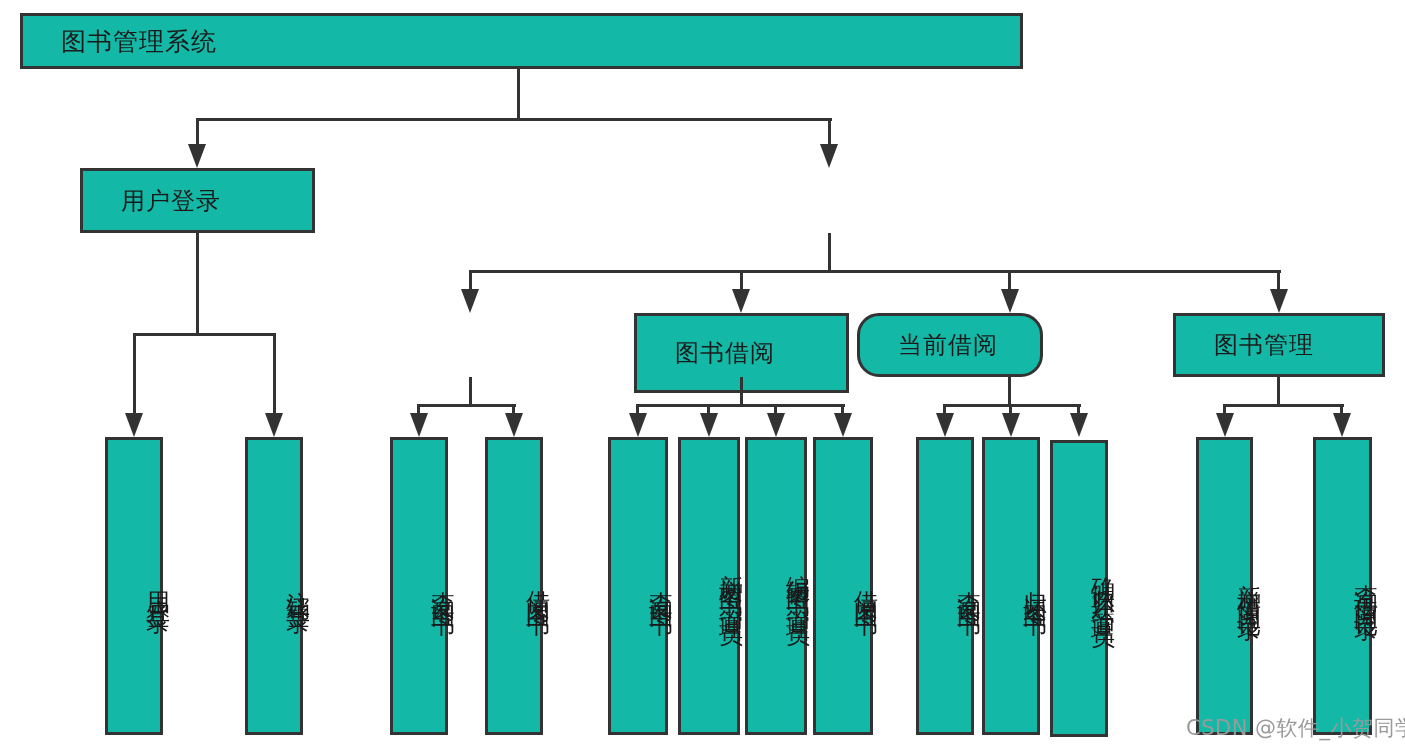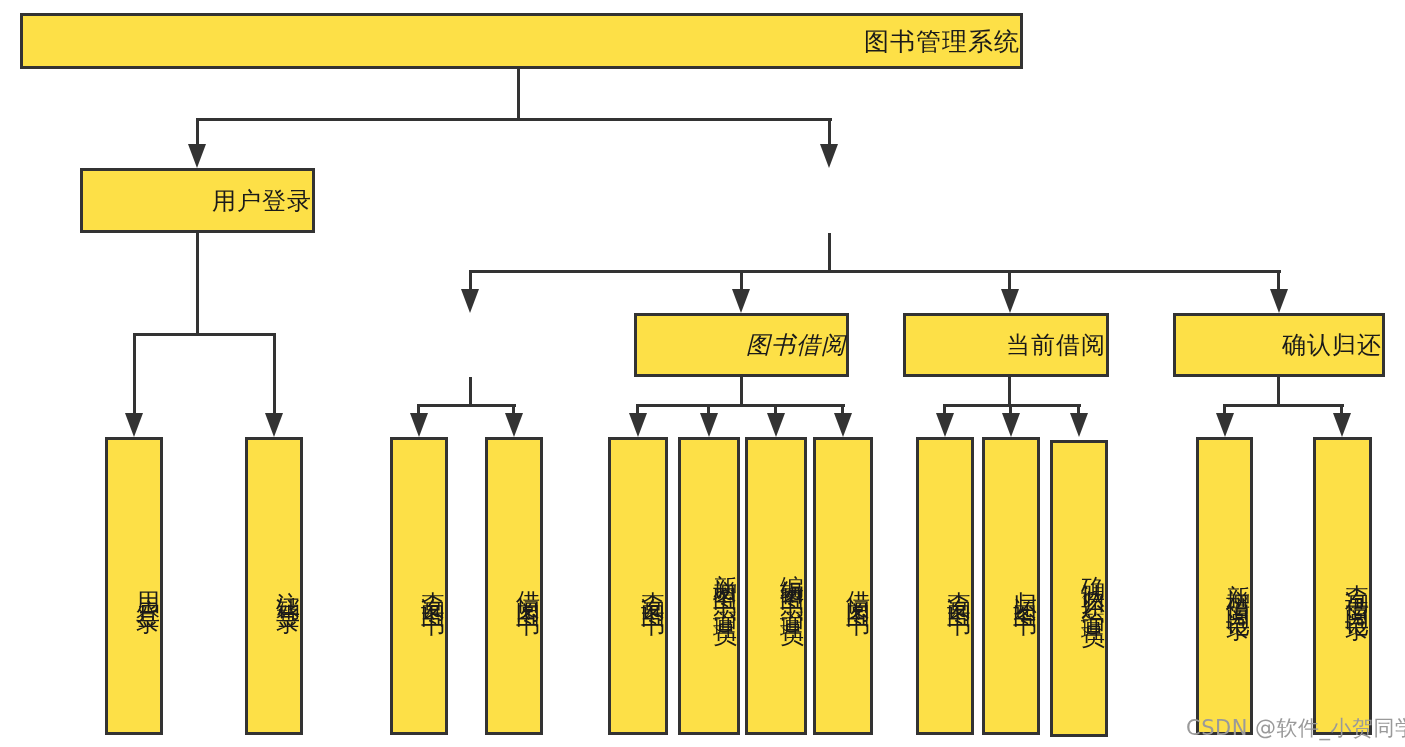--- a/index.html
+++ b/index.html
@@ -13,24 +13,25 @@
     position:relative;
     width:1405px;height:747px;
     background:var(--bg);
     font-family:"DejaVu Sans",sans-serif;
     overflow:hidden;
   }
   .node{
     position:absolute;
     box-sizing:border-box;
     border:3px solid var(--line);
-    background:#fde047;
+    background:#14b8a6;
     display:flex;
     align-items:center;
-    justify-content:flex-end;
+    justify-content:flex-start;
+    padding-left:38px;
   }
   .htext{
     color:var(--text);
     font-size:24px;
     letter-spacing:1px;
     white-space:nowrap;
     line-height:1;
   }
   .root .htext{font-size:25px;}
   .vtext{
@@ -92,28 +93,28 @@
   <div class="hline" style="left:469px;top:270px;width:812px;"></div>
   <div class="vline" style="left:469px;top:270px;height:23px;"></div>
   <div class="arrow" style="left:461px;top:289px;"></div>
   <div class="vline" style="left:740px;top:270px;height:23px;"></div>
   <div class="arrow" style="left:732px;top:289px;"></div>
   <div class="vline" style="left:1008px;top:270px;height:23px;"></div>
   <div class="arrow" style="left:1001px;top:289px;"></div>
   <div class="vline" style="left:1277px;top:270px;height:23px;"></div>
   <div class="arrow" style="left:1270px;top:289px;"></div>
 
-  <div class="node" style="left:634px;top:313px;width:215px;height:64px;font-style:italic;">
+  <div class="node" style="left:634px;top:313px;width:215px;height:80px;">
     <span class="htext">图书借阅</span>
   </div>
-  <div class="node" style="left:903px;top:313px;width:206px;height:64px;">
+  <div class="node" style="left:857px;top:313px;width:186px;height:64px;border-radius:22px;">
     <span class="htext">当前借阅</span>
   </div>
   <div class="node" style="left:1173px;top:313px;width:212px;height:64px;">
-    <span class="htext">确认归还</span>
+    <span class="htext">图书管理</span>
   </div>
 
   <div class="vline" style="left:469px;top:377px;height:29px;"></div>
   <div class="hline" style="left:417px;top:404px;width:99px;"></div>
   <div class="vline" style="left:417px;top:404px;height:12px;"></div>
   <div class="arrow" style="left:410px;top:413px;"></div>
   <div class="vline" style="left:512px;top:404px;height:12px;"></div>
   <div class="arrow" style="left:505px;top:413px;"></div>
 
   <div class="vline" style="left:740px;top:377px;height:29px;"></div>

